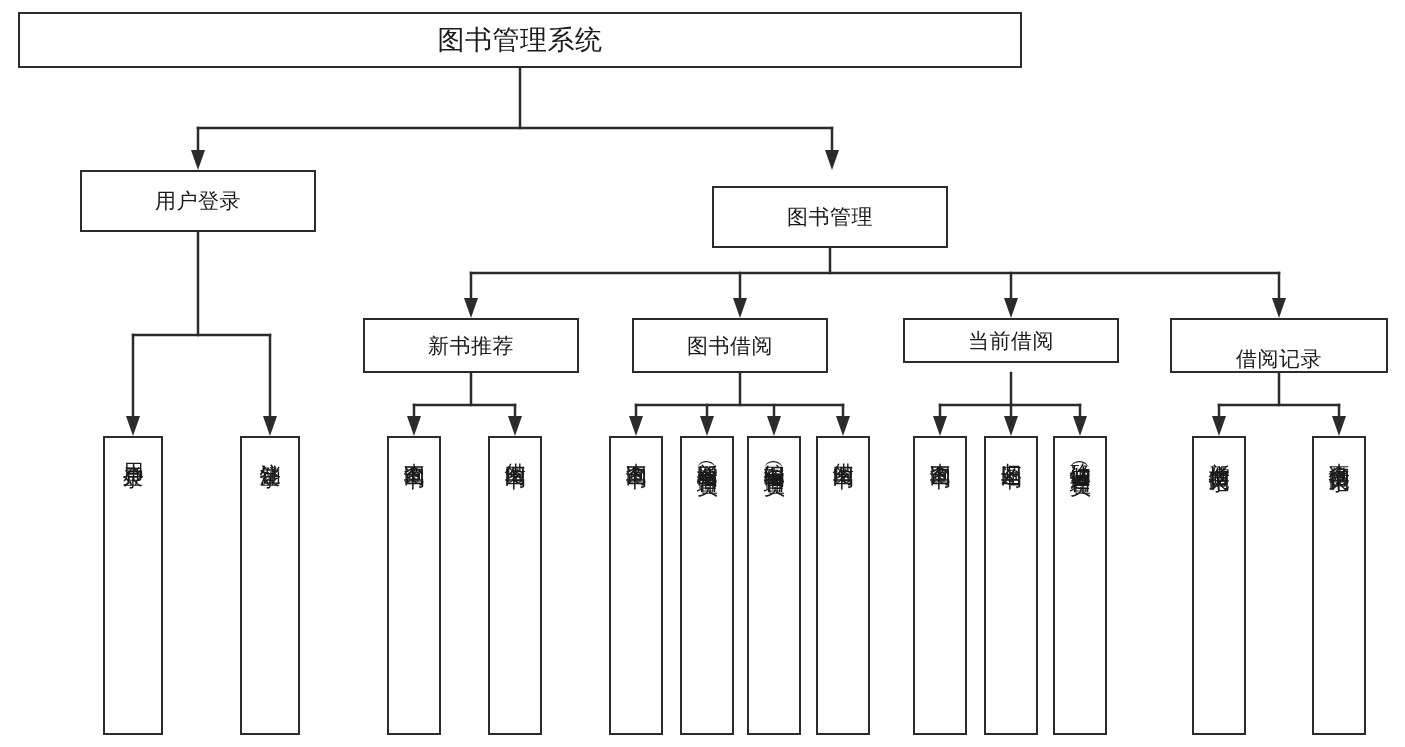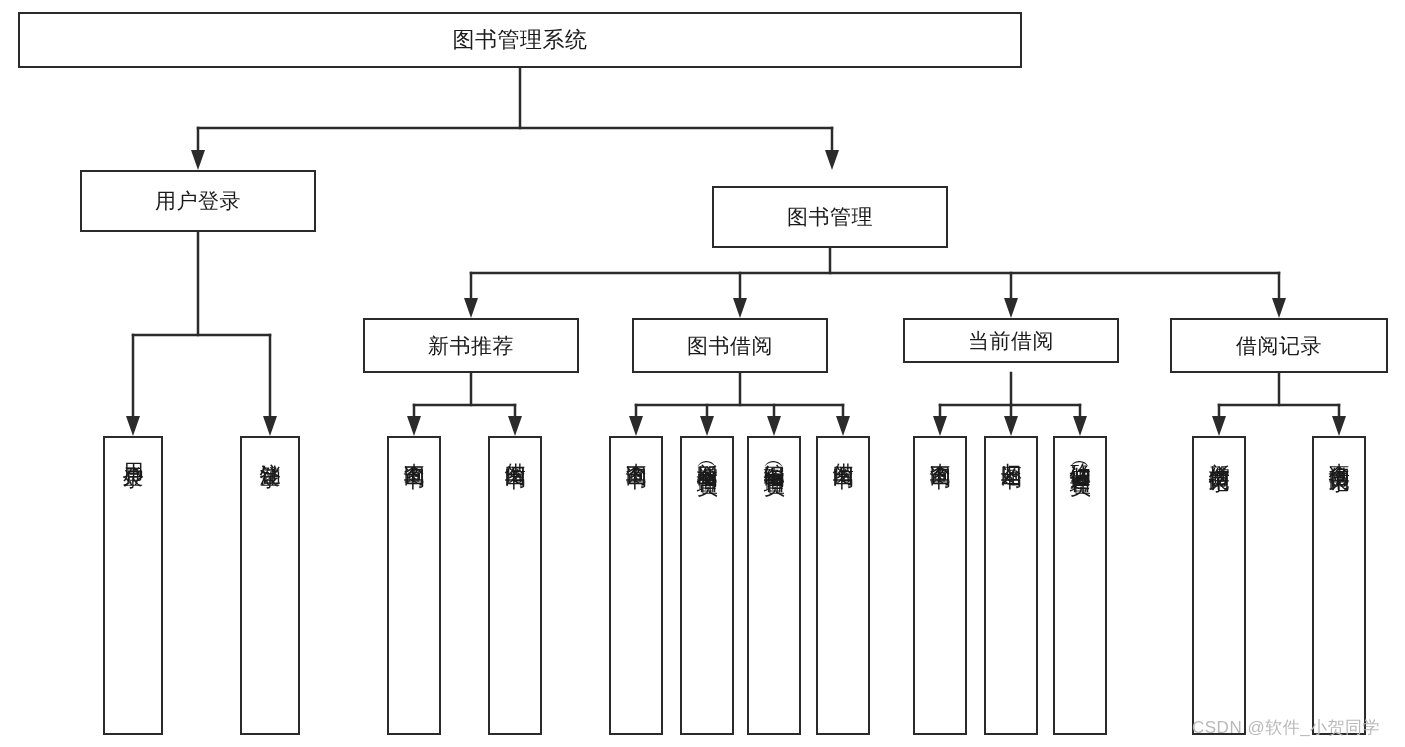--- a/index.html
+++ b/index.html
@@ -48,21 +48,21 @@
   .node.vertical .vlabel {
     writing-mode: vertical-rl;
     text-orientation: upright;
     font-size: 21px;
     line-height: 1.35;
     letter-spacing: 2px;
     white-space: nowrap;
     color: #1a1a1a;
   }
   .node.root {
-    font-size: 22px;
+    font-size: 27px;
     text-align: center;
   }
   .watermark {
     position: absolute;
     font-size: 17px;
     color: #b9b9b9;
     white-space: nowrap;
     letter-spacing: 0.5px;
   }
 </style>
@@ -138,21 +138,21 @@
       </div>
       <div class="node horizontal" style="left: 363px; top: 318px; width: 216px; height: 55px;">
         <span>新书推荐</span>
       </div>
       <div class="node horizontal" style="left: 632px; top: 318px; width: 196px; height: 55px;">
         <span>图书借阅</span>
       </div>
       <div class="node horizontal" style="left: 903px; top: 318px; width: 216px; height: 45px;">
         <span>当前借阅</span>
       </div>
-      <div class="node horizontal" style="left: 1170px; top: 318px; width: 218px; height: 55px;">
+      <div class="node horizontal" style="left: 1170px; top: 318px; width: 218px; height: 55px; align-items: flex-end;">
         <span>借阅记录</span>
       </div>
       <div class="node vertical" style="left: 103px; top: 436px; width: 60px; height: 299px;">
         <span class="vlabel">用户登录</span>
       </div>
       <div class="node vertical" style="left: 240px; top: 436px; width: 60px; height: 299px;">
         <span class="vlabel">注销登录</span>
       </div>
       <div class="node vertical" style="left: 387px; top: 436px; width: 54px; height: 299px;">
         <span class="vlabel">查询图书</span>
@@ -182,15 +182,14 @@
         <span class="vlabel">确认归还（管理员）</span>
       </div>
       <div class="node vertical" style="left: 1192px; top: 436px; width: 54px; height: 299px;">
         <span class="vlabel">新增借阅记录</span>
       </div>
       <div class="node vertical" style="left: 1312px; top: 436px; width: 54px; height: 299px;">
         <span class="vlabel">查询借阅记录</span>
       </div>
     </div>
 
-  <div class="watermark" style="left: 1192px; top: 716px; color: rgb(185, 185, 185);">CSDN @软件_小贺同学</div>
 
 </div>
 
 </body></html>

